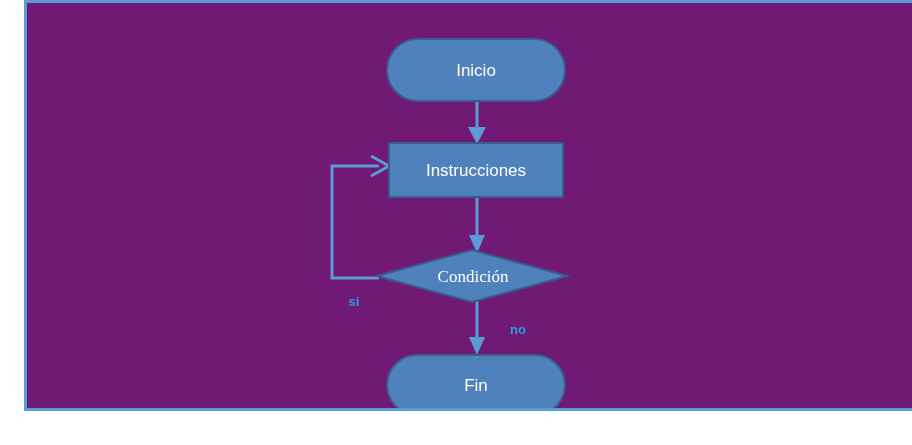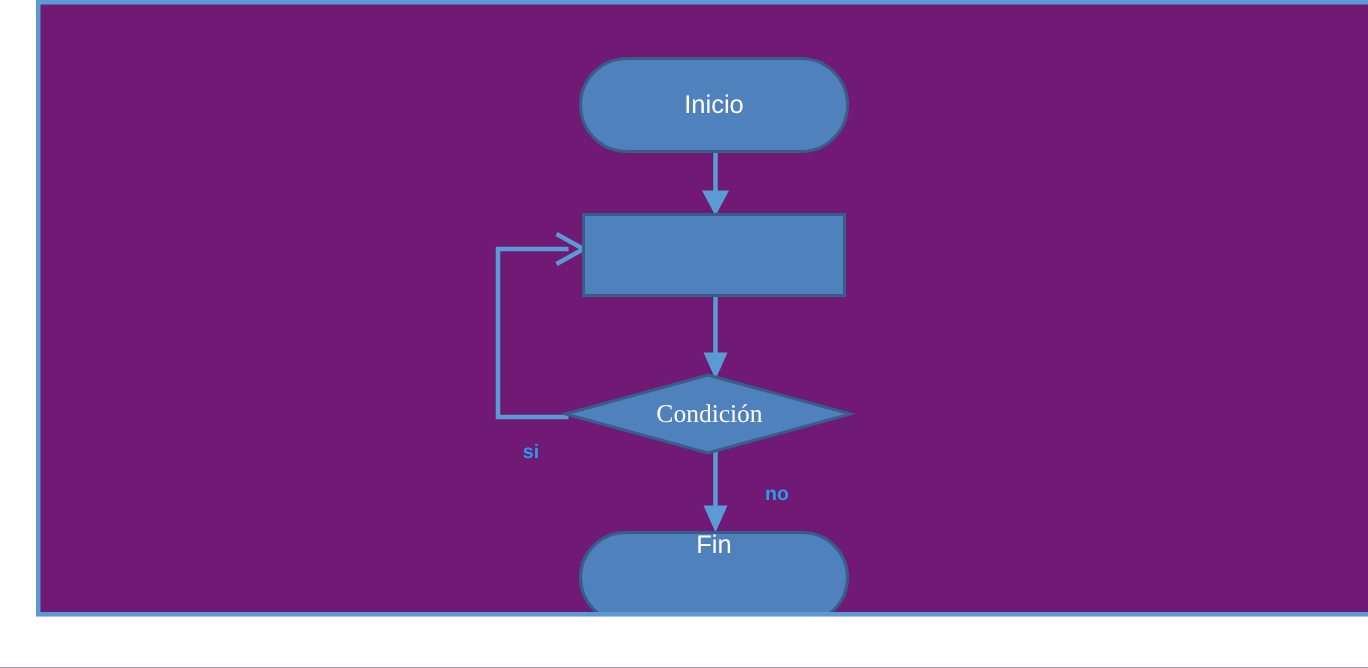--- a/index.html
+++ b/index.html
@@ -88,22 +88,23 @@
       <rect x="362" y="140" width="174" height="54" fill="#4F81BD" stroke="#385D8A" stroke-width="2"></rect>
 
       <polygon points="445,247 540,273 445,299 350,273" fill="#4F81BD" stroke="#385D8A" stroke-width="2"></polygon>
 
       <rect x="360" y="352" width="178" height="60" rx="30" ry="30" fill="#4F81BD" stroke="#385D8A" stroke-width="2"></rect>
     </g>
   </svg>
 
   <div class="node-label" style="left:449px; top:67px;">Inicio</div>
 
+  <div class="node-label" style="left:449px; top:167px;">Instrucciones</div>
 
   <div class="node-label" style="left:446px; top:273px;font-family:Liberation Serif, serif;">Condición</div>
 
-  <div class="node-label" style="left:449px; top:360px;">Fin</div>
+  <div class="node-label" style="left:449px; top:382px;">Fin</div>
 
   <div class="edge-label" style="left:327px; top:298px;">si</div>
 
   <div class="edge-label" style="left:491px; top:326px;">no</div>
 
 </div>
 
 </body></html>

